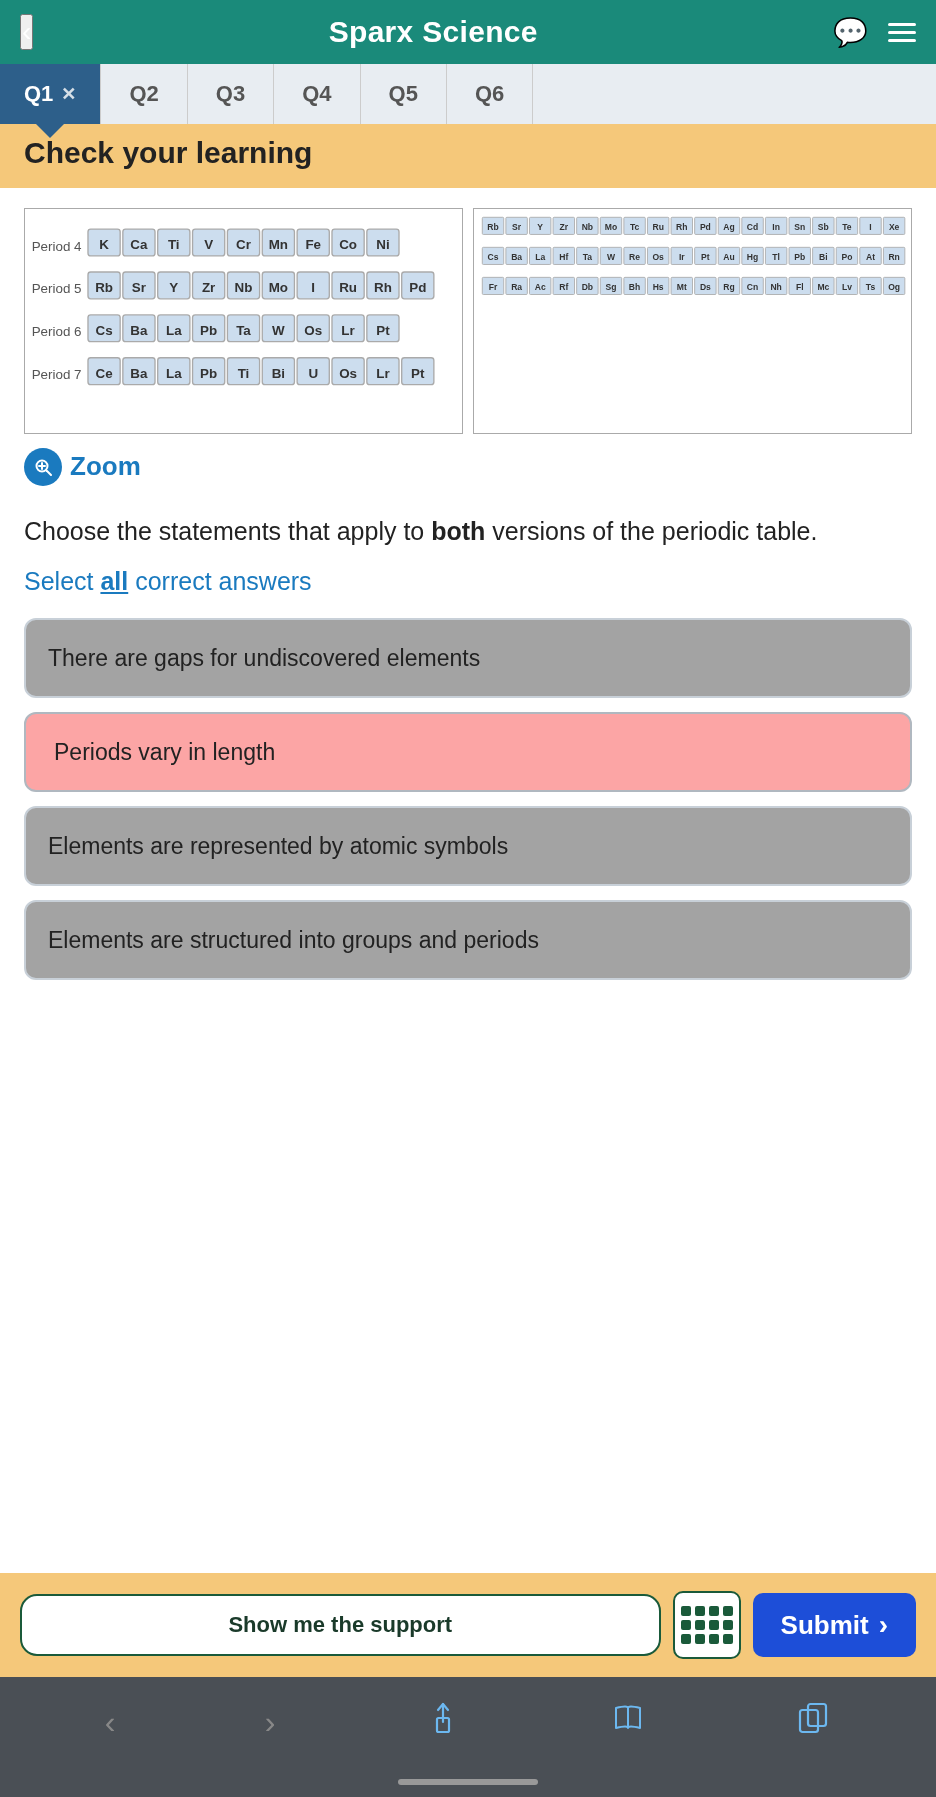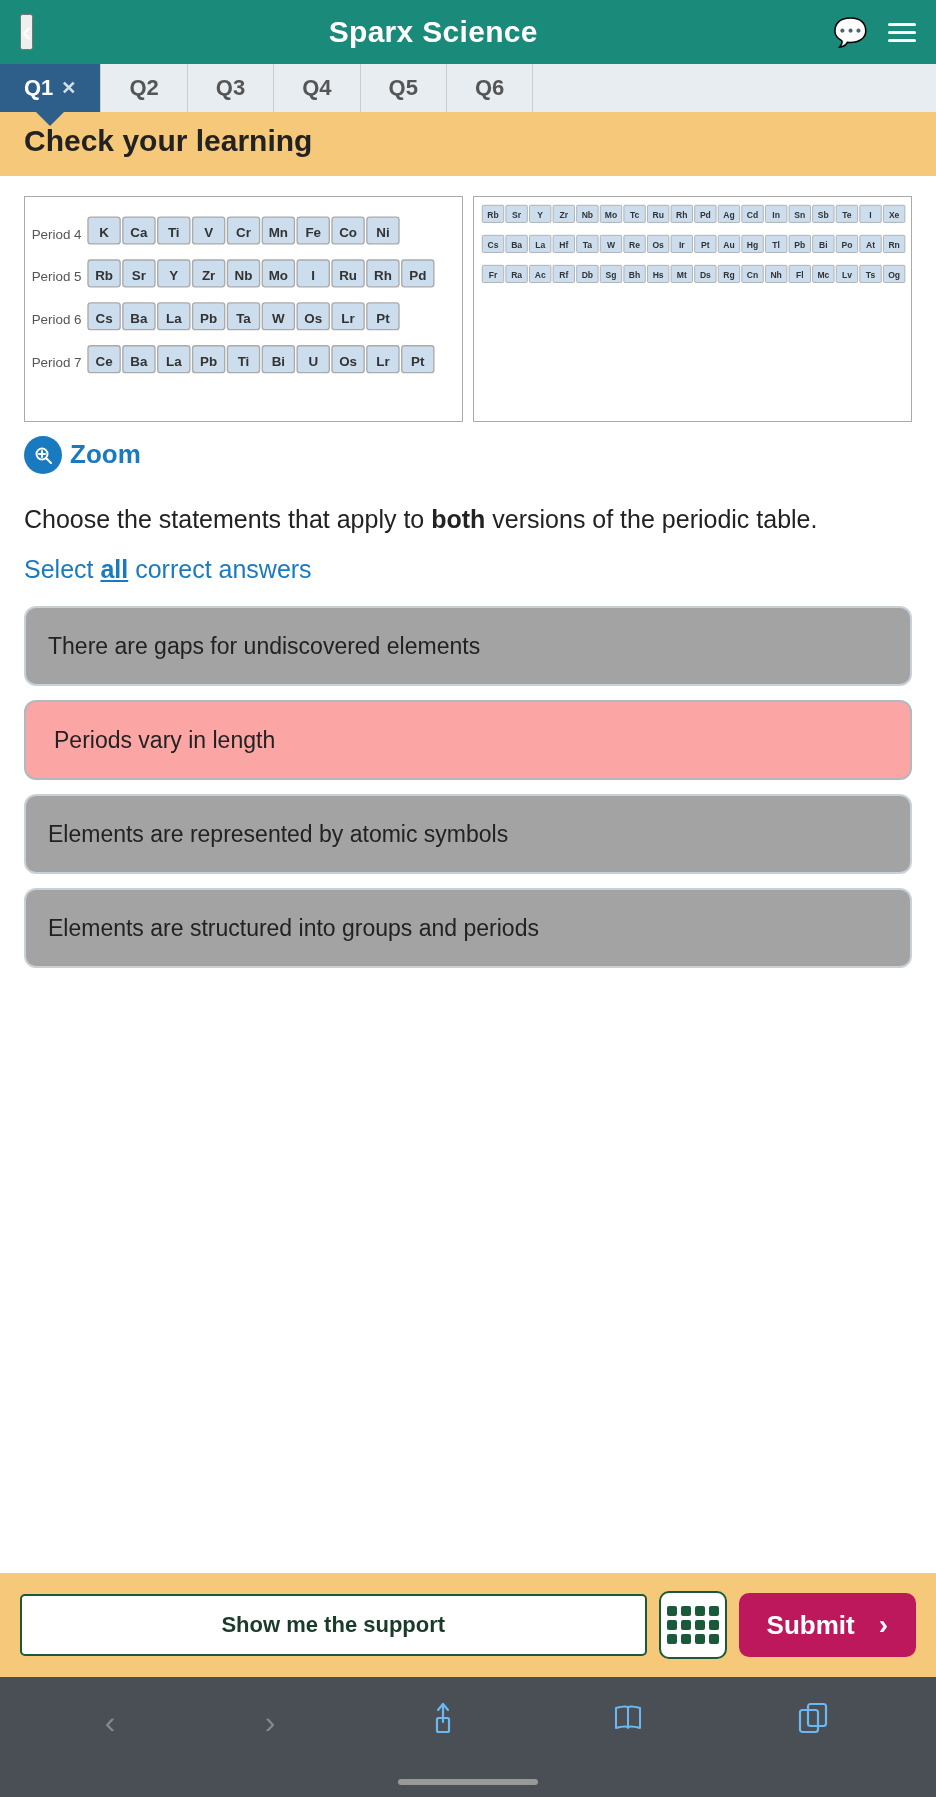--- a/index.html
+++ b/index.html
@@ -58,21 +58,21 @@
       height: 3px;
       background: white;
       border-radius: 2px;
     }
 
     
     .tabs-container {
       background: #e8edf2;
       display: flex;
       align-items: stretch;
-      height: 48px;
+      height: 60px;
       flex-shrink: 0;
     }
     .tab {
       display: flex;
       align-items: center;
       justify-content: center;
       padding: 0 28px;
       font-size: 22px;
       font-weight: 600;
       color: #555;
@@ -201,21 +201,21 @@
       background: #f5c87a;
       padding: 18px 20px;
       display: flex;
       align-items: center;
       gap: 12px;
       flex-shrink: 0;
     }
     .support-btn {
       flex: 1;
       border: 2.5px solid #1a5a3a;
-      border-radius: 5px;
+      border-radius: 17px;
       background: white;
       color: #1a3a2a;
       font-size: 22px;
       font-weight: 700;
       padding: 16px 18px;
       cursor: pointer;
       text-align: center;
     }
     .dots-btn {
       width: 68px;
@@ -238,22 +238,22 @@
       width: 10px;
       height: 10px;
       background: #1a5a3a;
       border-radius: 2px;
       display: block;
     }
     .submit-btn {
       display: flex;
       align-items: center;
       justify-content: center;
-      gap: 24px;
-      background: #be185d;
+      gap: 10px;
+      background: #1d4ed8;
       border: none;
       border-radius: 10px;
       color: white;
       font-size: 26px;
       font-weight: 700;
       padding: 16px 28px;
       cursor: pointer;
       flex-shrink: 0;
     }
     .submit-arrow {

